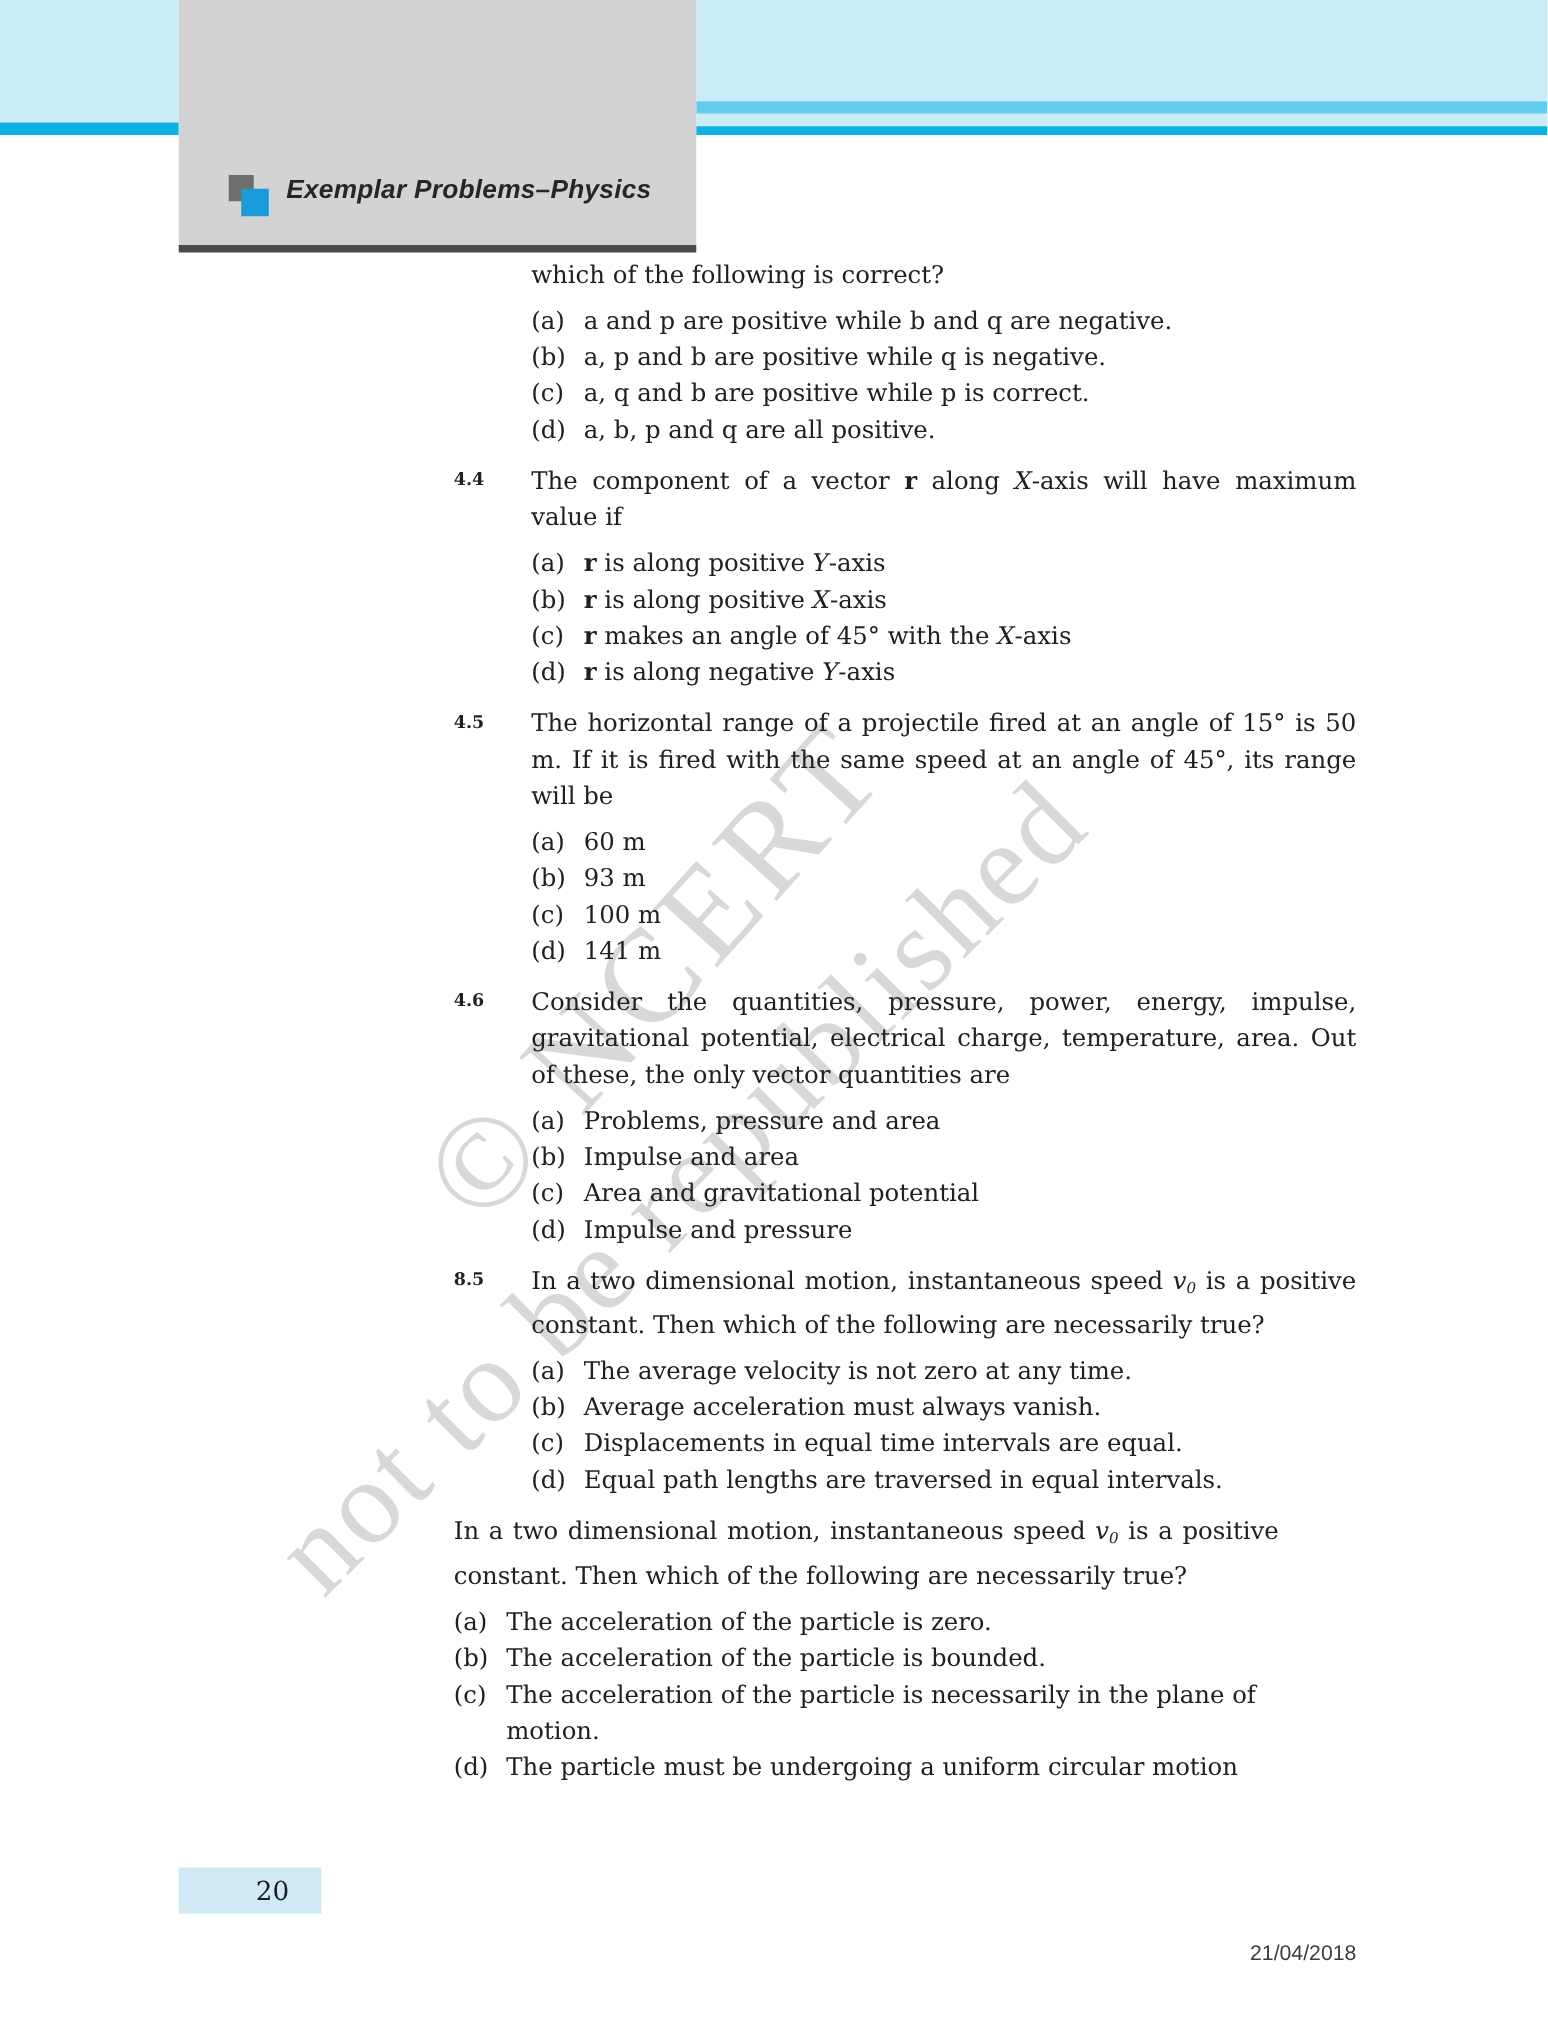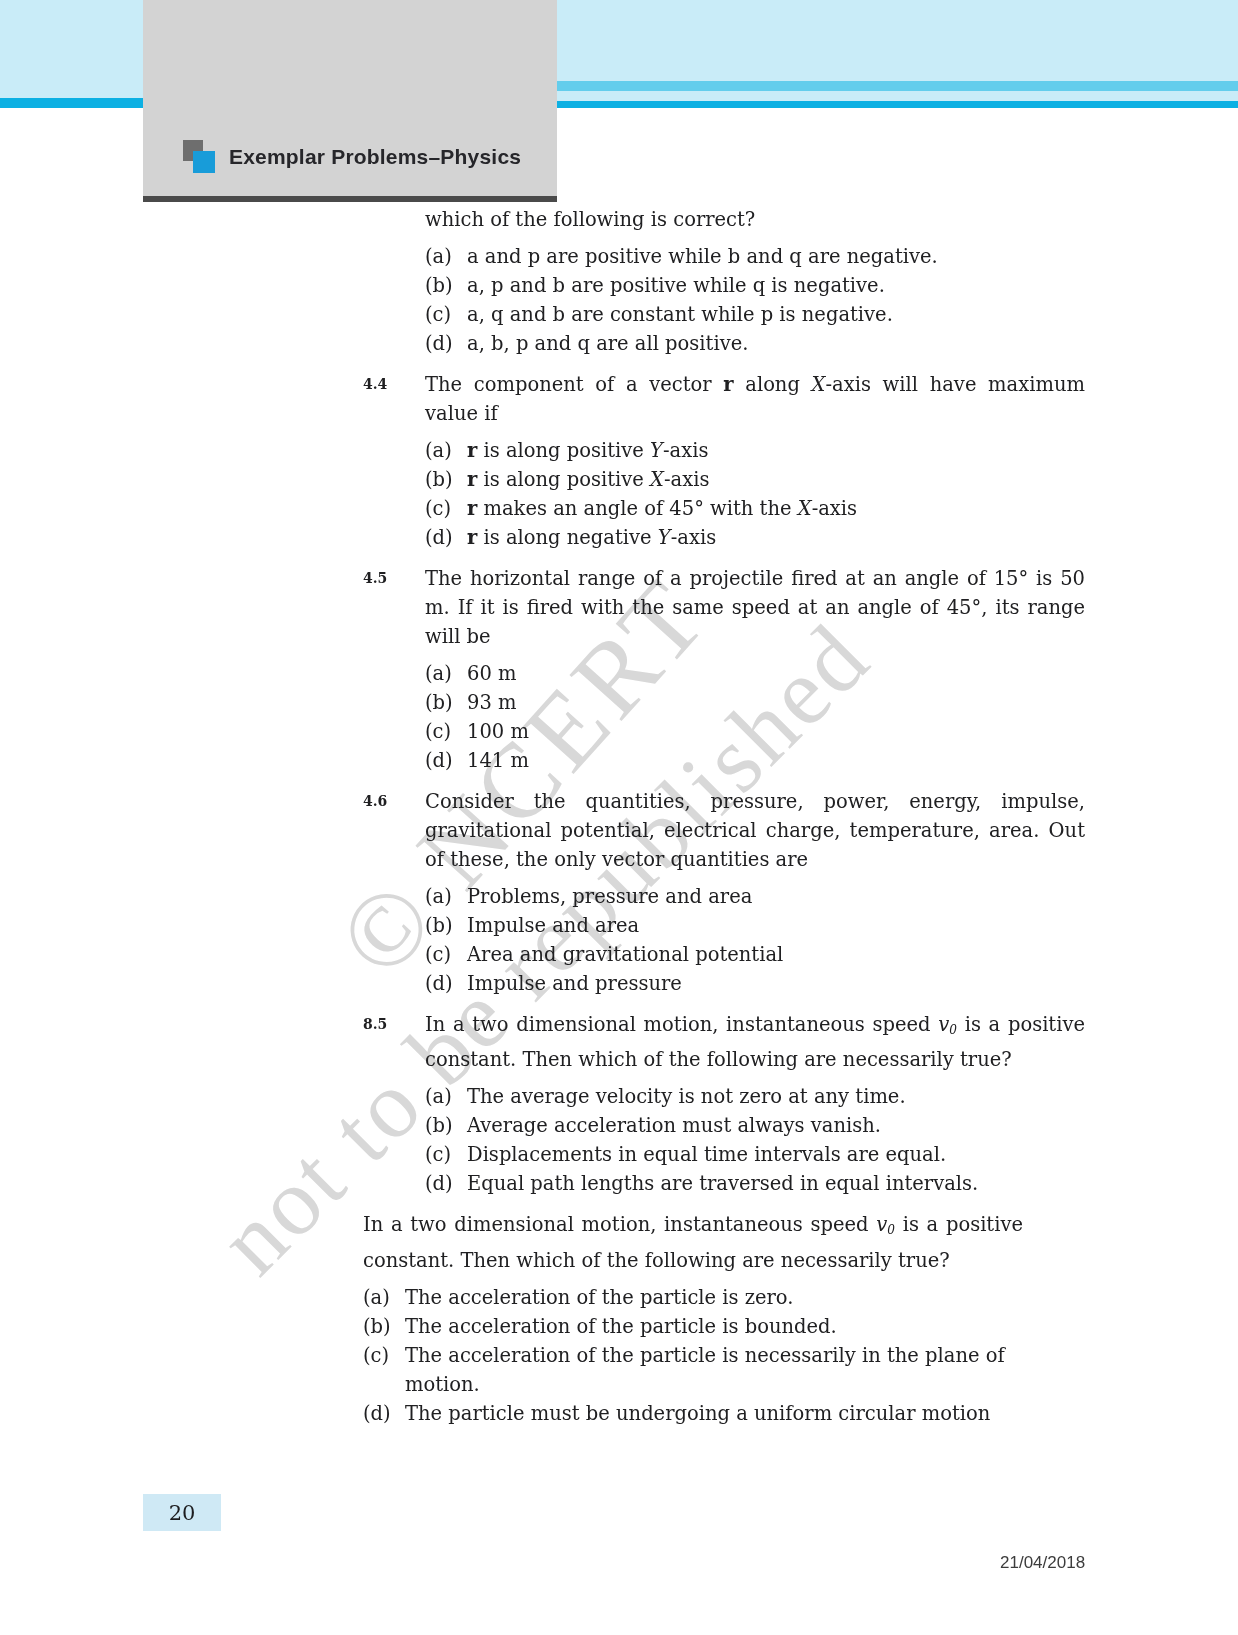--- a/index.html
+++ b/index.html
@@ -16,21 +16,21 @@
   
   .abs{position:absolute;}
   .band-left-light{left:0;top:0;width:143px;height:98px;background:var(--band-light);}
   .band-left-accent{left:0;top:98px;width:143px;height:10px;background:var(--band-dark);}
   .header-box{left:143px;top:0;width:414px;height:196px;background:var(--header-box);}
   .header-rule{left:143px;top:196px;width:414px;height:6px;background:var(--header-rule);}
   .band-right-light-1{left:557px;top:0;width:681px;height:81px;background:var(--band-light);}
   .band-right-medium{left:557px;top:81px;width:681px;height:10px;background:var(--band-medium);}
   .band-right-light-2{left:557px;top:91px;width:681px;height:10px;background:var(--band-light);}
   .band-right-accent{left:557px;top:101px;width:681px;height:7px;background:var(--band-dark);}
-  .brand{left:183px;top:140px;display:flex;align-items:center;gap:13px;}
+  .brand{left:183px;top:140px;display:flex;gap:13px;font-style:italic;}
   .icon-squares{position:relative;width:33px;height:34px;flex:none;}
   .sq-gray{position:absolute;left:0;top:0;width:20px;height:21px;background:var(--icon-gray);}
   .sq-blue{position:absolute;left:10px;top:11px;width:22px;height:22px;background:var(--icon-blue);}
   .header-title{
     font-family:"Liberation Sans", sans-serif;font-weight:bold;font-size:21px;
     color:#26262a;letter-spacing:0.2px;white-space:nowrap;
   }
   
   .wm{
     font-family:"Liberation Serif", serif;color:var(--watermark);
@@ -49,21 +49,21 @@
   .option{display:flex;font-size:19.5px;line-height:29px;}
   .olabel{width:42px;flex:none;}
   .otext{flex:1;}
   .run-b{font-weight:bold;}
   .run-i{font-style:italic;}
   .run-sub{font-style:italic;font-size:0.62em;vertical-align:-0.28em;}
   
   .page-box{
     left:143px;top:1494px;width:78px;height:37px;background:var(--page-box);
     display:flex;align-items:center;justify-content:center;
-    font-size:21px;color:#1d1d1f;z-index:1;
+    font-size:21px;color:#1d1d1f;z-index:1;padding-left:36px;
   }
   .date-stamp{
     left:1000px;top:1553px;font-family:"Liberation Sans", sans-serif;
     font-size:17px;color:#3c3c3c;z-index:1;
   }
 </style>
 </head>
 <body>
 
 <div class="abs band-left-light"></div>
@@ -94,21 +94,21 @@
           <div class="option">
             <span class="olabel">(a)</span>
             <span class="otext"><span>a and p are positive while b and q are negative.</span></span>
           </div>
           <div class="option">
             <span class="olabel">(b)</span>
             <span class="otext"><span>a, p and b are positive while q is negative.</span></span>
           </div>
           <div class="option">
             <span class="olabel">(c)</span>
-            <span class="otext"><span>a, q and b are constant while p is negative.</span></span>
+            <span class="otext"><span>a, q and b are positive while p is correct.</span></span>
           </div>
           <div class="option">
             <span class="olabel">(d)</span>
             <span class="otext"><span>a, b, p and q are all positive.</span></span>
           </div>
         </div>
       </div>
     </div>
     <div class="question">
       <div class="qnum">4.4</div>

